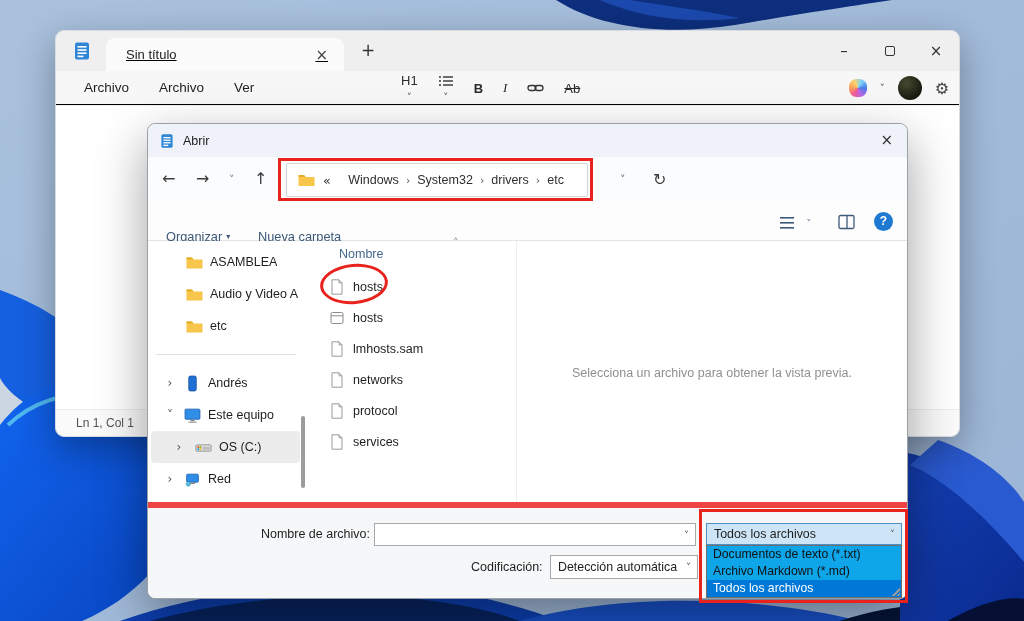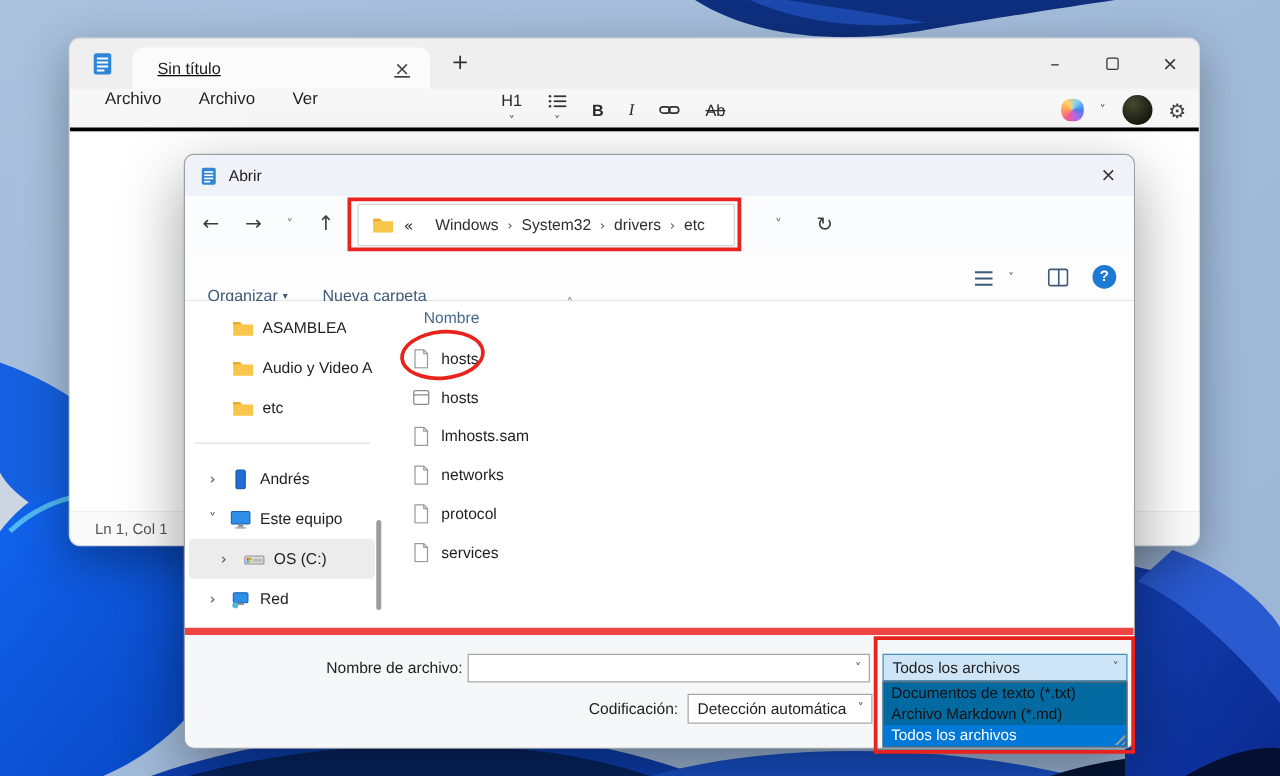--- a/index.html
+++ b/index.html
@@ -20,21 +20,21 @@
   .np-tab { position:absolute; left:50px; top:7px; width:238px; height:33px; background:#fbfbfb;
             border-radius:9px 9px 0 0; display:flex; align-items:center; padding:0 12px 0 20px;text-decoration:underline; }
   .np-tab-title { font-size:13px; color:#1b1b1b; flex:1; }
   .np-tab-close { font-size:15px; color:#444; cursor:default; padding:0 4px; }
   .np-newtab { position:absolute; left:305px; top:9px; font-size:17px; color:#333; }
   .np-controls { position:absolute; right:0; top:0; height:40px; display:flex; }
   .np-ctrl { width:46px; height:40px; display:flex; align-items:center; justify-content:center;
              color:#333; font-size:15px; }
   .np-max-box { width:10px; height:10px; border:1.3px solid #333; border-radius:2px; display:inline-block; }
   .np-menubar { position:absolute; left:0; top:40px; right:0; height:34px; background:#f7f7f7;
-                border-bottom:3px solid #000000; display:flex; align-items:flex-start; padding-left:13px; }
+                border-bottom:1px solid #000000; display:flex; align-items:center; padding-left:13px; }
   .np-menu-item { font-size:13.5px; color:#1f1f1f; padding:0 15px; }
   .np-fmtbar { position:absolute; left:345px; top:40px; height:34px; display:flex; align-items:center; gap:20px; }
   .fmt-btn { font-size:13px; color:#2b2b2b; display:flex; align-items:center; gap:4px;flex-direction:column; }
   .fmt-chev { font-size:10px; color:#555; }
   .np-rightbar { position:absolute; right:10px; top:40px; height:34px; display:flex; align-items:center; gap:13px; }
   .copilot { width:18px; height:18px; border-radius:42%;
              background:conic-gradient(from 210deg,#f2599b,#ff9e5c,#ffd36b,#7bd4f8,#4a7de8,#b06ae8,#f2599b); }
   .avatar { width:24px; height:24px; border-radius:50%;
             background:radial-gradient(circle at 35% 30%, #464930, #191b10 70%); }
   .gear { font-size:16px; color:#444; }
@@ -102,21 +102,21 @@
   
   .dlg-footer { position:absolute; left:0; bottom:0; right:0; height:96px; background:#f6f7f8;
                 border-top:6px solid #ef4444; border-radius:0 0 8px 8px; }
   .ft-label { position:absolute; font-size:12.5px; color:#1e1e1e; }
   .combo { position:absolute; background:#fff; border:1px solid #a8a8a8; }
   .combo .chev { position:absolute; right:6px; top:50%; transform:translateY(-50%); font-size:10px; color:#555; }
   .combo .val { position:absolute; left:7px; top:50%; transform:translateY(-50%); font-size:12.4px; color:#1e1e1e; white-space:nowrap; }
   .combo input { position:absolute; left:4px; top:1px; right:22px; bottom:1px; border:none; outline:none; background:transparent;
                  font-size:12.4px; font-family:"Liberation Sans",sans-serif; }
   .ft-combo { left:558px; top:15px; width:196px; height:22px; background:#cde5f7; border:1px solid #4a90c4; }
-  .dropdown { position:absolute; left:558px; top:37px; width:196px; background:#0369a1; border:1px solid #6e6e6e; z-index:5; }
+  .dropdown { position:absolute; left:558px; top:37px; width:196px; background:#0ea5e9; border:1px solid #6e6e6e; z-index:5; }
   .dd-item { height:17px; line-height:17px; padding-left:6px; font-size:12.2px; color:#111; white-space:nowrap; }
   .dd-item.hl { background:#0078d7; color:#fff; }
   .dd-grip { position:absolute; right:1px; bottom:1px; width:9px; height:9px;
              background:repeating-linear-gradient(135deg,#9a9a9a 0 1.5px,transparent 1.5px 3.5px); 
              clip-path:polygon(100% 0,100% 100%,0 100%); }
 
   
   .ann { border:3px solid #e8231d; position:absolute; z-index:7; background:transparent; pointer-events:none; }
   .ann-ellipse { border-radius:50%; transform:rotate(-5deg); }
 </style>
@@ -390,20 +390,23 @@
             <svg class="fl-icon" viewBox="0 0 16 16">
               <path d="M3,0.8 h7 l3,3 v11.4 h-10 z" fill="#fff" stroke="#9a9a9a" stroke-width="1"></path>
               <path d="M10,0.8 v3 h3" fill="none" stroke="#9a9a9a" stroke-width="1"></path>
             </svg>
             <span class="fl-label">services</span>
           </div>
         </div>
         <div class="fl-hscroll"></div>
       </div>
 
+      <div class="preview">
+        <div class="preview-text">Selecciona un archivo para obtener la vista previa.</div>
+      </div>
     </div>
 
     <div class="dlg-footer">
       <span class="ft-label" style="left:104px; top:19px; width:118px; text-align:right;">Nombre de archivo:</span>
       <div class="combo" style="left:226px; top:15px; width:322px; height:23px;">
         <input type="text" style="">
         <span class="chev uicon">˅</span>
       </div>
       <span class="ft-label" style="left:323px; top:52px;">Codificación:</span>
       <div class="combo" style="left:402px; top:47px; width:148px; height:24px;">

